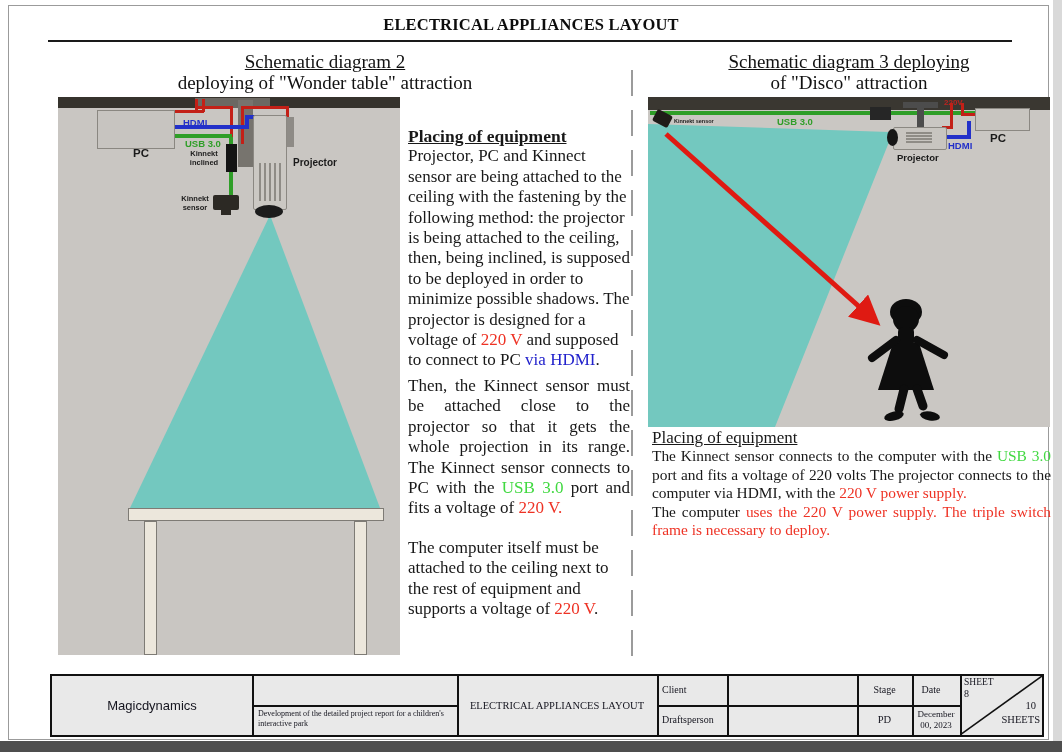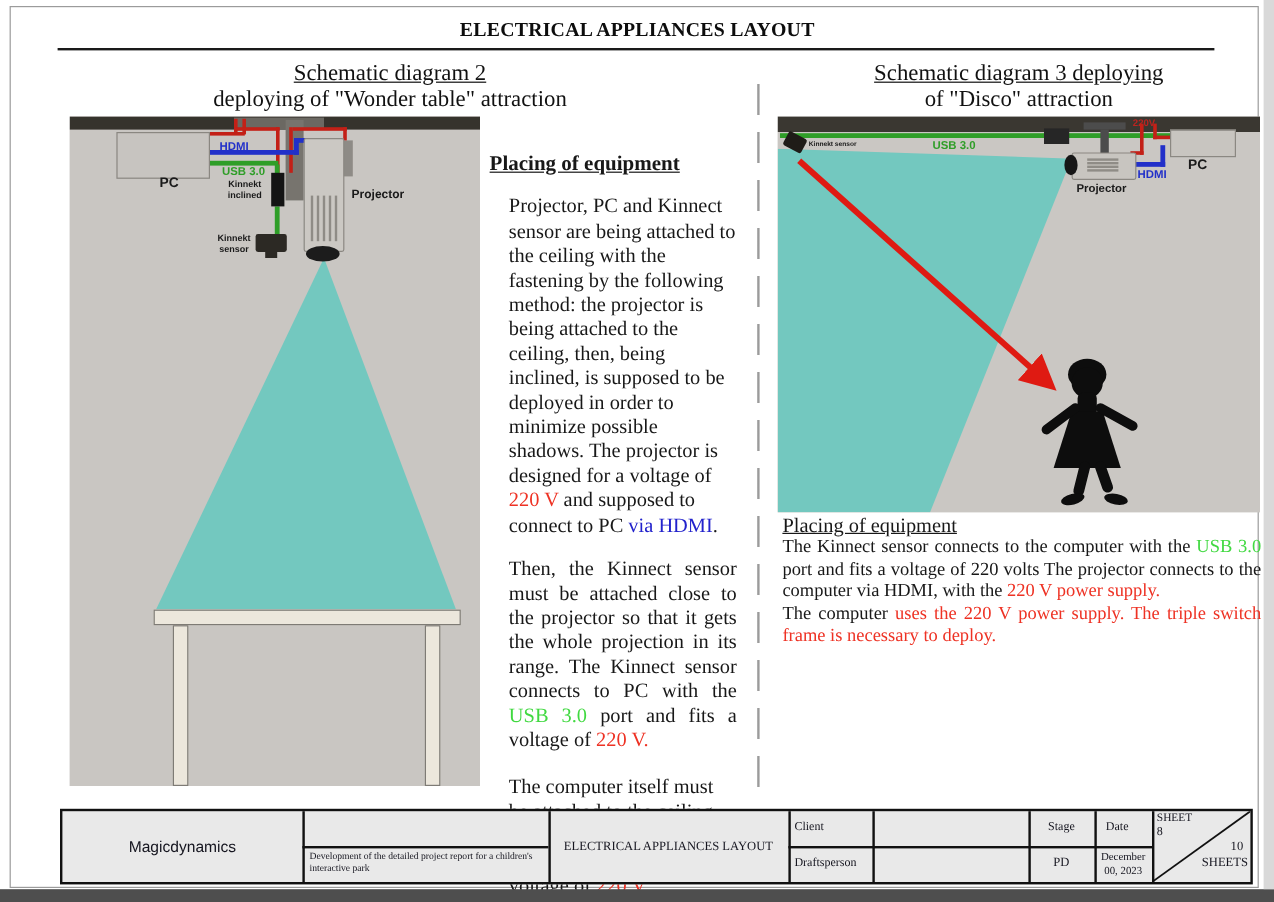--- a/index.html
+++ b/index.html
@@ -25,21 +25,21 @@
   .diagram3{left:648px;top:97px;width:402px;height:330px;background:#cac7c3;}
   .dlabel{position:absolute;font-family:"Liberation Sans",sans-serif;font-weight:bold;color:#1a1a1a;}
   .blue-t{color:#2230c9;}
   .green-t{color:#2f9e28;}
   .redcab{background:#c32017;}
   .bluecab{background:#2230c9;}
   .greencab{background:#2f9e28;}
 
   .mid-text{left:408px;top:126px;width:222px;font-size:17px;line-height:20.4px;color:#181818;}
   .mid-text .ph{font-weight:bold;font-size:17.5px;text-decoration:underline;}
-  .mid-text p{margin:16px;}
+  .mid-text p{margin:0;}
   .mid-text .p2{margin-top:5px;text-align:justify;}
   .mid-text .p3{margin-top:19px;}
   .red{color:#ee3224;}
   .blue{color:#2222cc;}
   .green{color:#41d941;}
 
   .divider-dashed{left:631px;top:70px;width:2px;height:588px;
     background:repeating-linear-gradient(180deg,#9b9b9b 0 26px,transparent 26px 40px);}
 
   .right-text{left:652px;top:429px;width:399px;font-size:15.4px;line-height:18.4px;text-align:justify;color:#181818;}

